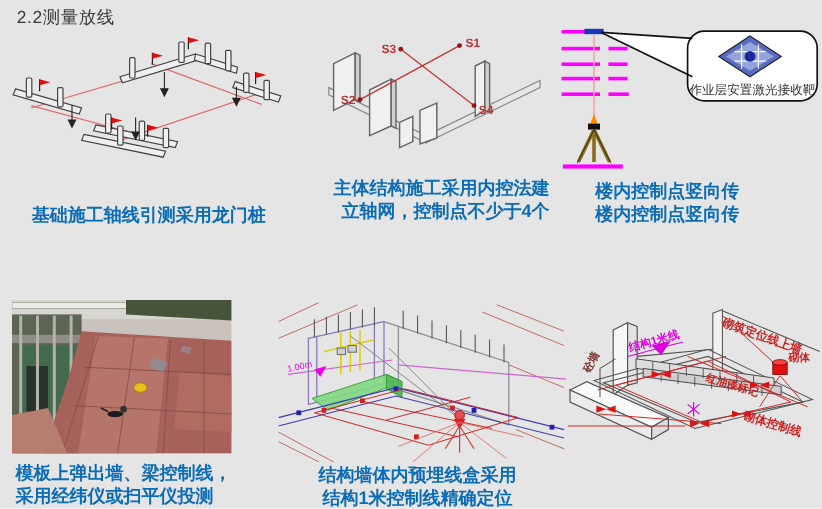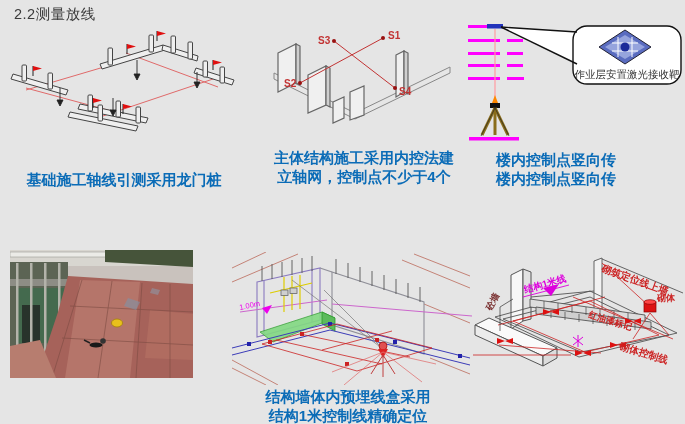--- a/index.html
+++ b/index.html
@@ -124,21 +124,21 @@
         </g>
       </g>
       <g fill="#c23333" font-size="10" font-weight="bold" font-family="Liberation Sans, sans-serif">
         <text x="56" y="19">S3</text>
         <text x="126" y="14">S1</text>
         <text x="22" y="62">S2</text>
         <text x="137" y="70">S4</text>
       </g>
     </svg>
   </div>
-  <div class="cap" style="left:257px;top:148px;width:214px;">
+  <div class="cap" style="left:244px;top:148px;width:214px;text-align:right;">
     <div>主体结构施工采用内控法建</div>
     <div>立轴网，控制点不少于4个</div>
   </div>
 
   <div class="fig" style="left:455px;top:18px;">
     <svg width="230" height="128" viewBox="0 0 230 128">
 
       <g fill="#FF00FF">
         <rect x="13" y="7" width="20" height="3"></rect>
         <rect x="13" y="21" width="32" height="3"></rect>
@@ -231,20 +231,24 @@
 
       <polygon points="0,96 30,90 46,128 0,128" fill="#b77d6f"></polygon>
 
       <ellipse cx="107" cy="73" rx="5.5" ry="4" fill="#e8c01c" stroke="#a3820c" stroke-width="0.8"></ellipse>
       <g>
         <ellipse cx="86" cy="95" rx="6.5" ry="2.6" fill="#1a1a1a"></ellipse>
         <circle cx="93" cy="91" r="2.8" fill="#333"></circle>
         <line x1="80" y1="93" x2="74" y2="90" stroke="#222" stroke-width="1.4"></line>
       </g>
     </svg>
+  </div>
+  <div class="cap left" style="left:13px;top:385px;">
+    <div>模板上弹出墙、梁控制线，</div>
+    <div>采用经纬仪或扫平仪投测</div>
   </div>
 
   <div class="fig" style="left:232px;top:252px;">
     <svg width="240" height="133" viewBox="0 0 240 133">
 
       <g stroke="#bb6a5a" stroke-width="0.8">
         <line x1="0" y1="30" x2="66" y2="2"></line>
           <line x1="0" y1="16" x2="34" y2="0"></line>
         <line x1="170" y1="8" x2="238" y2="36"></line>
           <line x1="182" y1="2" x2="238" y2="24"></line>

